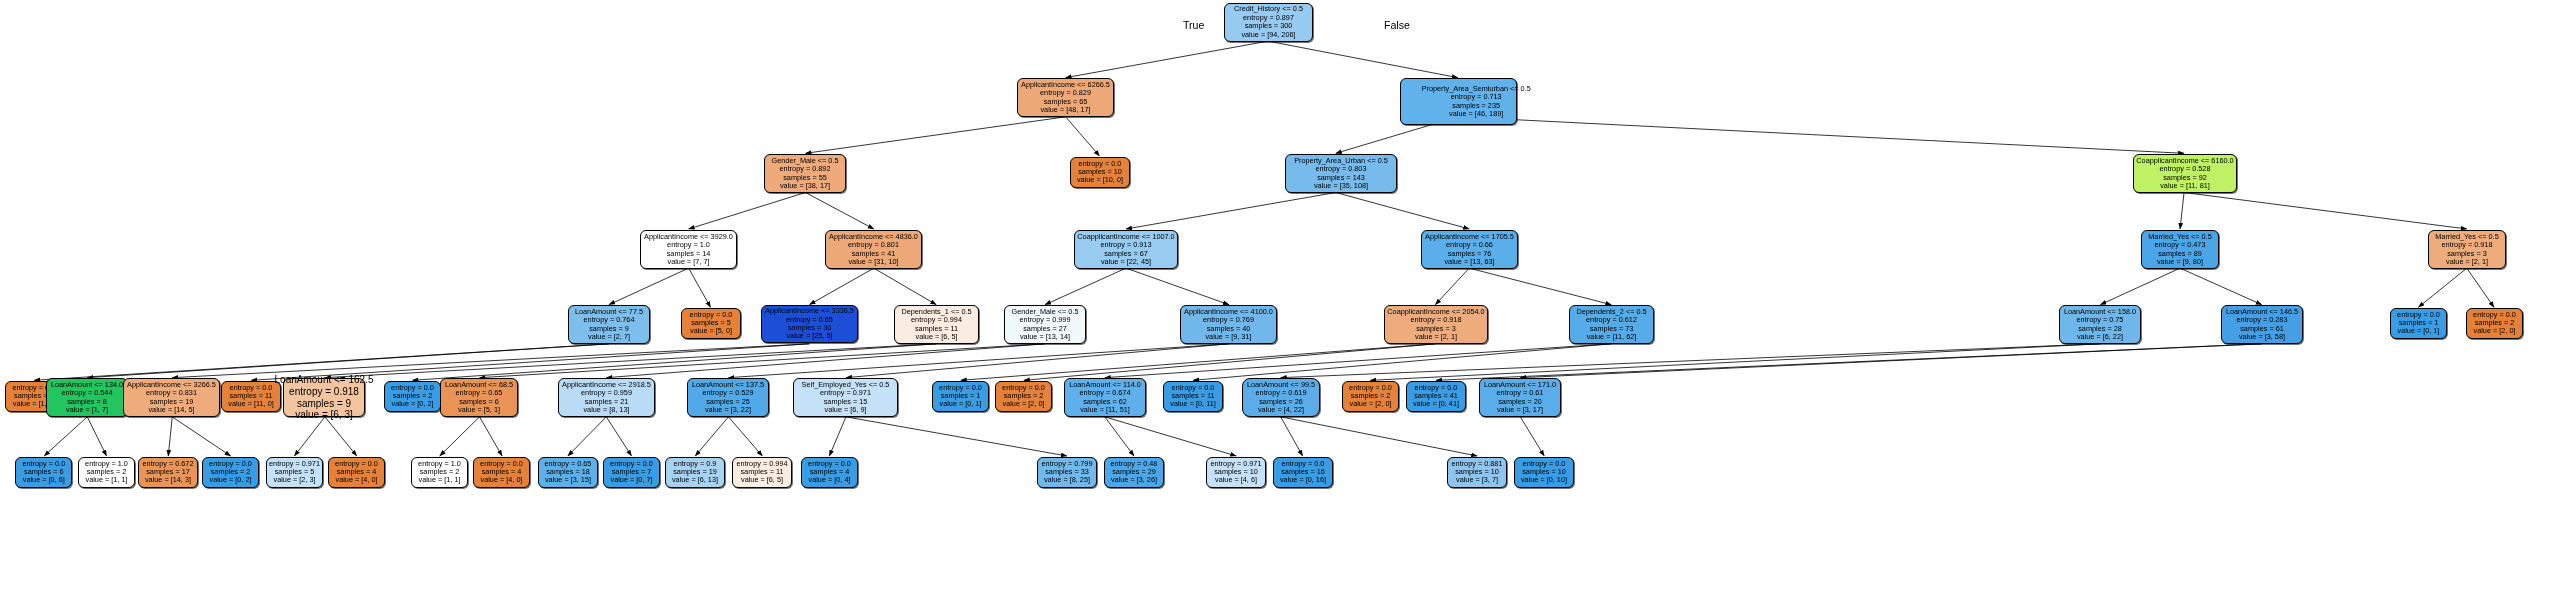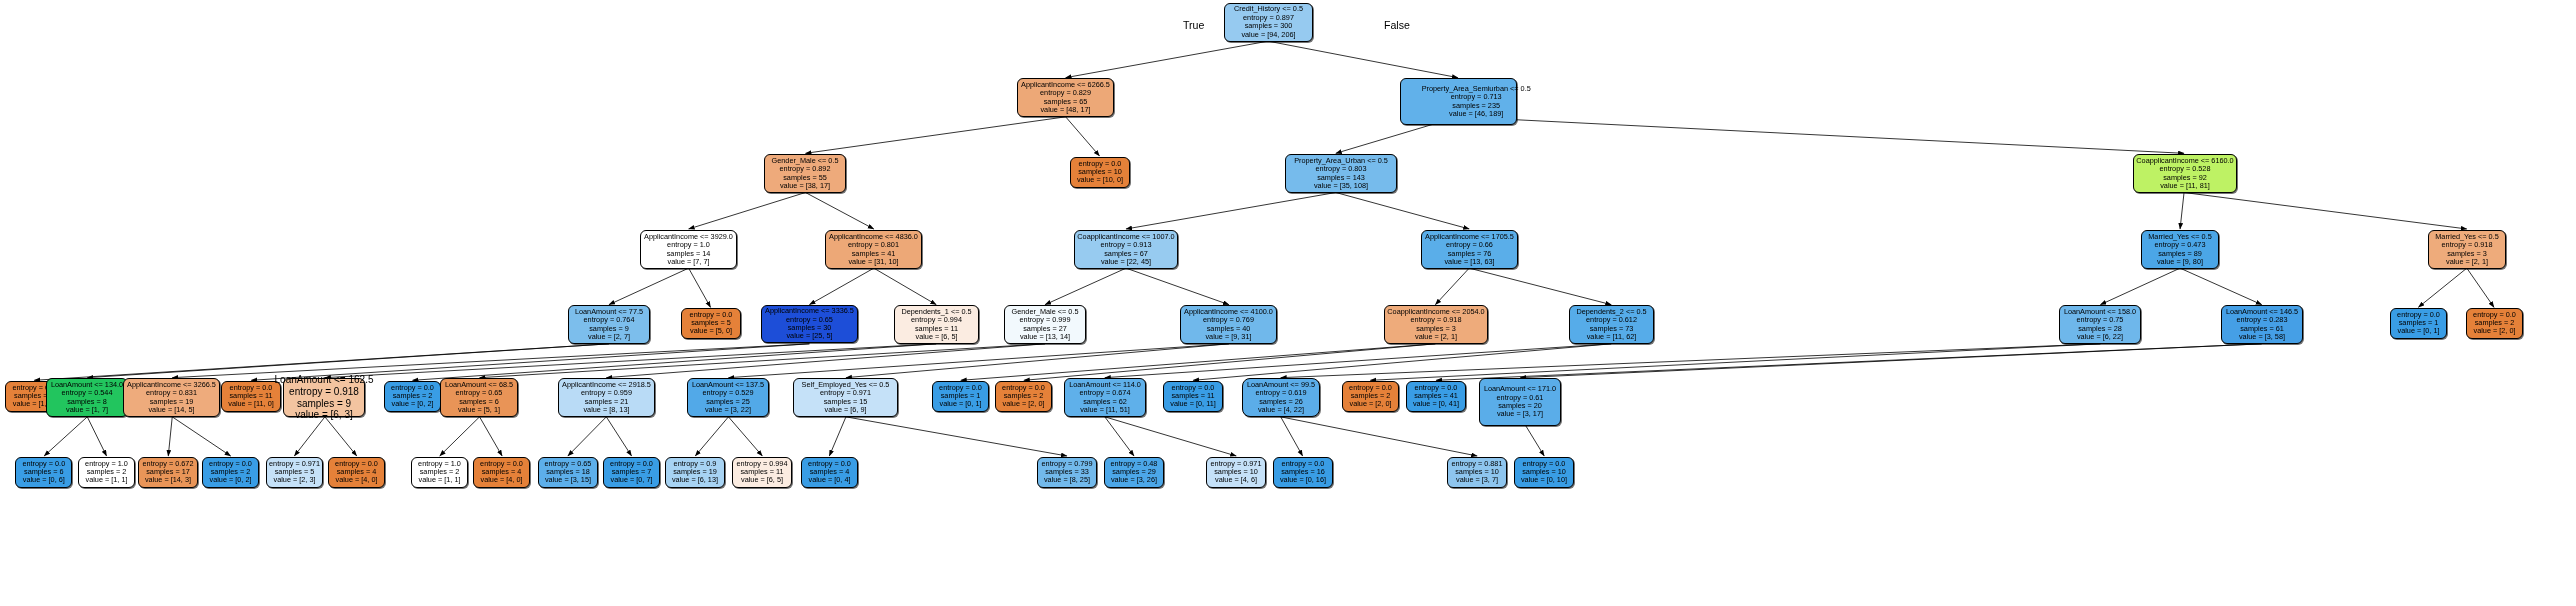--- a/index.html
+++ b/index.html
@@ -343,21 +343,21 @@
       <div class="node" style="left: 1342px; top: 381px; width: 57px; height: 30.5px; background: rgb(229, 129, 57); font-size: 7.3px;">
         <span class="ln">entropy = 0.0</span>
         <span class="ln">samples = 2</span>
         <span class="ln">value = [2, 0]</span>
       </div>
       <div class="node" style="left: 1406px; top: 381px; width: 60px; height: 30.5px; background: rgb(57, 157, 229); font-size: 7.3px;">
         <span class="ln">entropy = 0.0</span>
         <span class="ln">samples = 41</span>
         <span class="ln">value = [0, 41]</span>
       </div>
-      <div class="node" style="left: 1479px; top: 378px; width: 82px; height: 48px; background: rgb(90, 173, 233); font-size: 7.3px;">
+      <div class="node" style="left: 1479px; top: 378px; width: 82px; height: 39px; background: rgb(90, 173, 233); font-size: 7.3px;">
         <span class="ln">LoanAmount &lt;= 171.0</span>
         <span class="ln">entropy = 0.61</span>
         <span class="ln">samples = 20</span>
         <span class="ln">value = [3, 17]</span>
       </div>
       <div class="node" style="left: 15.3px; top: 457px; width: 57px; height: 30.5px; background: rgb(57, 157, 229); font-size: 7.3px;">
         <span class="ln">entropy = 0.0</span>
         <span class="ln">samples = 6</span>
         <span class="ln">value = [0, 6]</span>
       </div>

